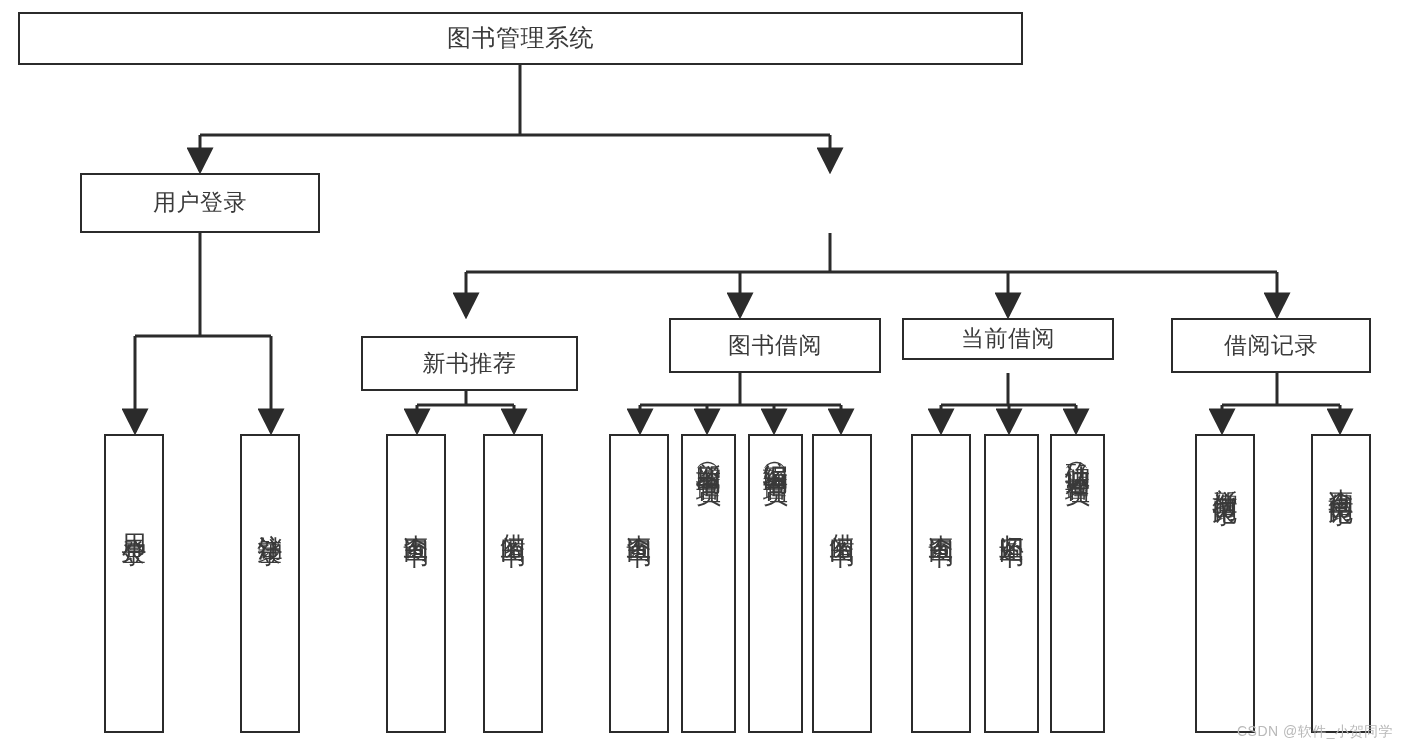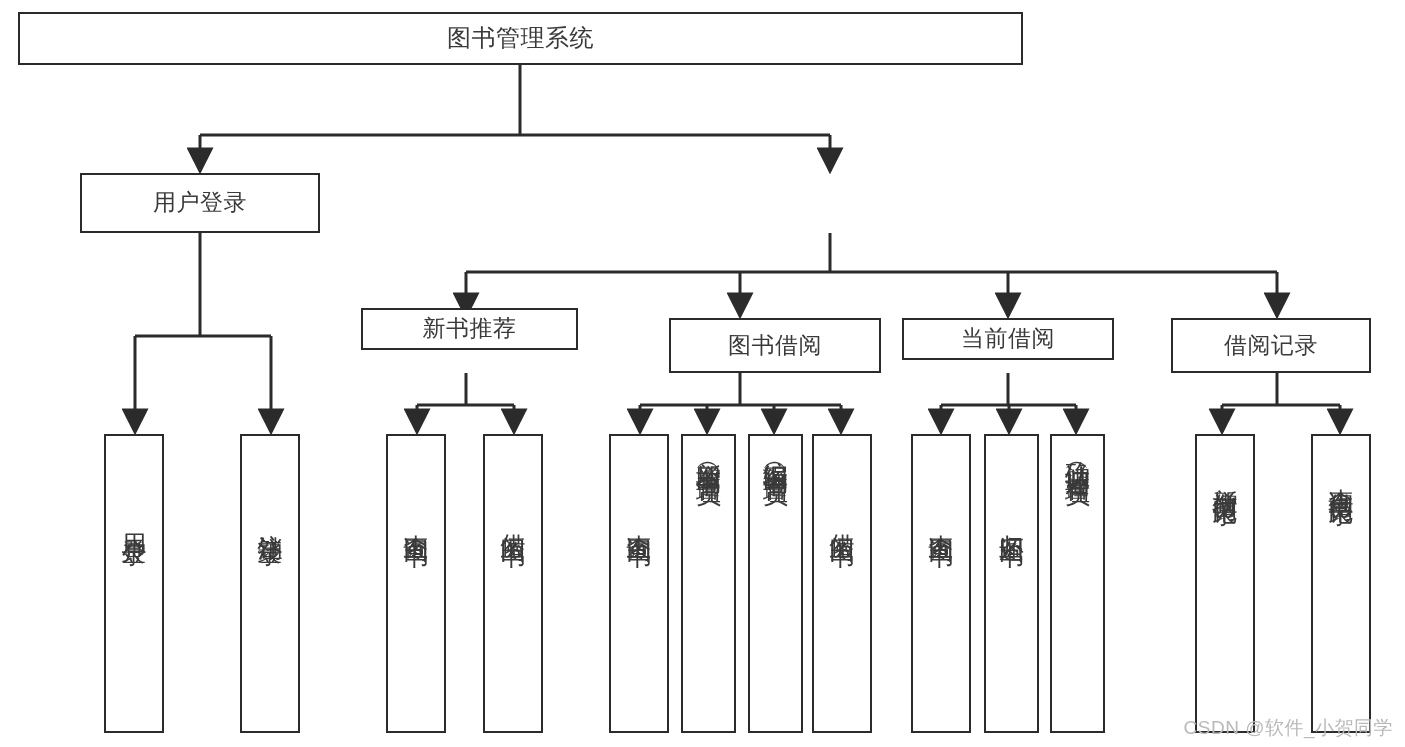--- a/index.html
+++ b/index.html
@@ -47,21 +47,21 @@
     white-space:nowrap;
   }
   
   .node.vertical.tall-text{padding-top:6px;}
 
   
   #watermark{
     position:absolute;
     right:12px;
     bottom:6px;
-    font-size:19px;
+    font-size:14px;
     color:#b9b9b9;
     white-space:nowrap;
     letter-spacing:0.5px;
     pointer-events:none;
   }
 </style>
 </head>
 <body>
 
 <div id="diagram-root">
@@ -119,21 +119,21 @@
 
   <div class="node root horizontal" style="left:18px;top:12px;width:1005px;height:53px;">
     <span class="node-label">图书管理系统</span>
   </div>
 
   <div class="node horizontal" style="left:80px;top:173px;width:240px;height:60px;">
     <span class="node-label">用户登录</span>
   </div>
 
 
-  <div class="node horizontal" style="left:361px;top:308px;width:217px;height:42px;">
+  <div class="node horizontal" style="left:361px;top:336px;width:217px;height:55px;">
     <span class="node-label">新书推荐</span>
   </div>
 
   <div class="node horizontal" style="left:634px;top:318px;width:212px;height:55px;margin-left:35px;">
     <span class="node-label">图书借阅</span>
   </div>
 
   <div class="node horizontal" style="left:902px;top:318px;width:212px;height:42px;">
     <span class="node-label">当前借阅</span>
   </div>

